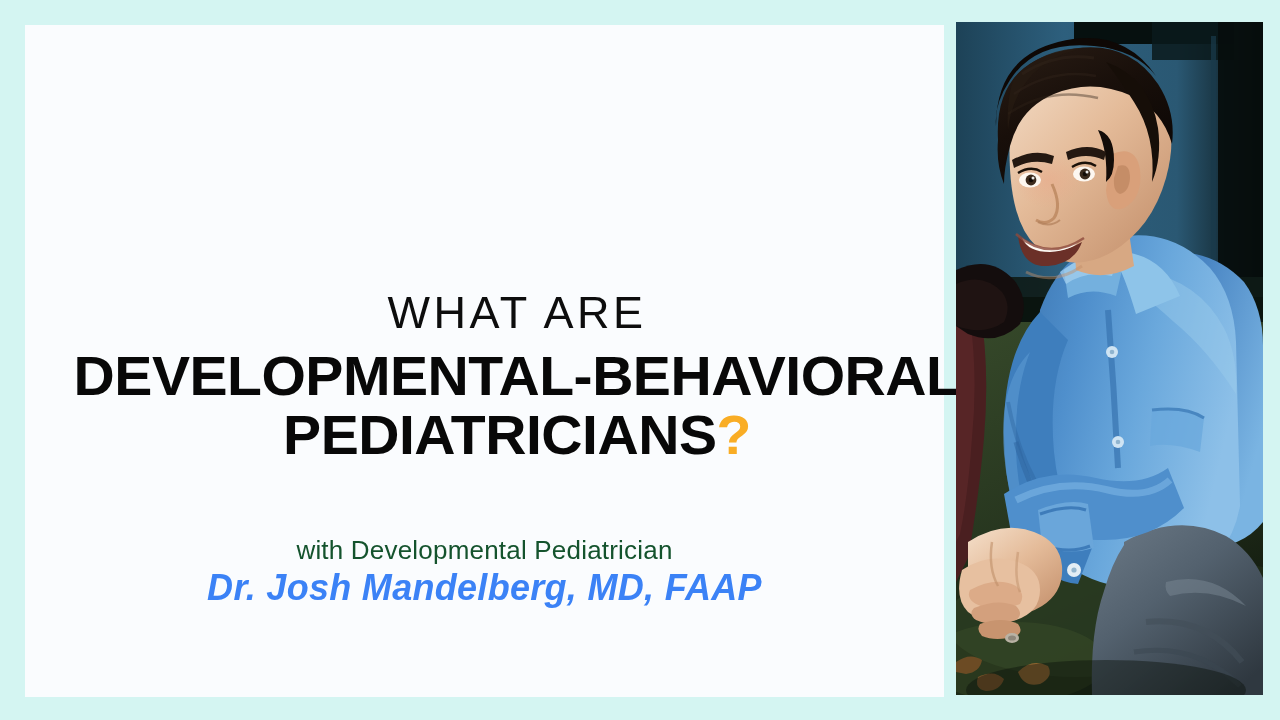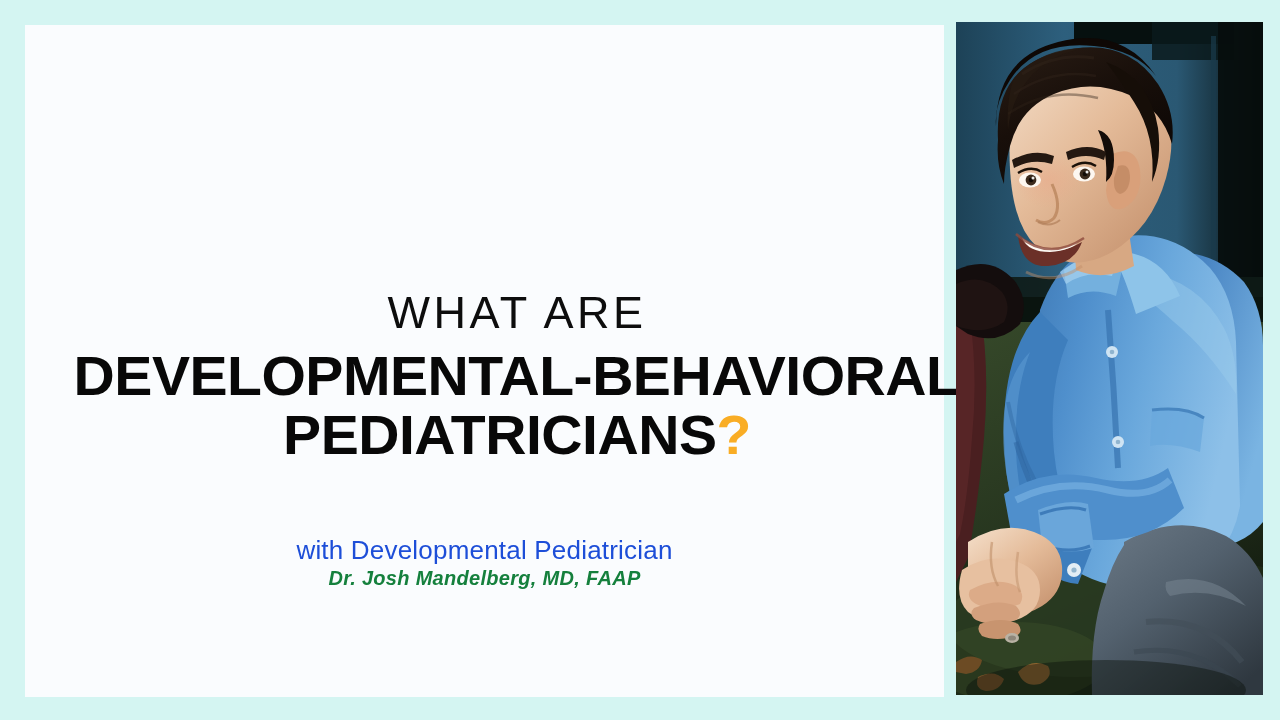--- a/index.html
+++ b/index.html
@@ -73,32 +73,32 @@
     left: 0;
     width: 919px;
     text-align: center;
   }
 
   .credit-with {
     font-family: "Liberation Sans", sans-serif;
     font-weight: 400;
     font-size: 26px;
     letter-spacing: 0.2px;
-    color: #1d4ed8;
+    color: #14532d;
     line-height: 1.2;
     white-space: nowrap;
   }
 
   .credit-name {
     font-family: "Liberation Sans", sans-serif;
     font-weight: bold;
     font-style: italic;
-    font-size: 20px;
+    font-size: 36px;
     letter-spacing: 0.3px;
-    color: #15803d;
+    color: #3b82f6;
     line-height: 1.2;
     white-space: nowrap;
   }
 
   
   #photo-panel {
     position: absolute;
     left: 956px;
     top: 22px;
     width: 307px;

